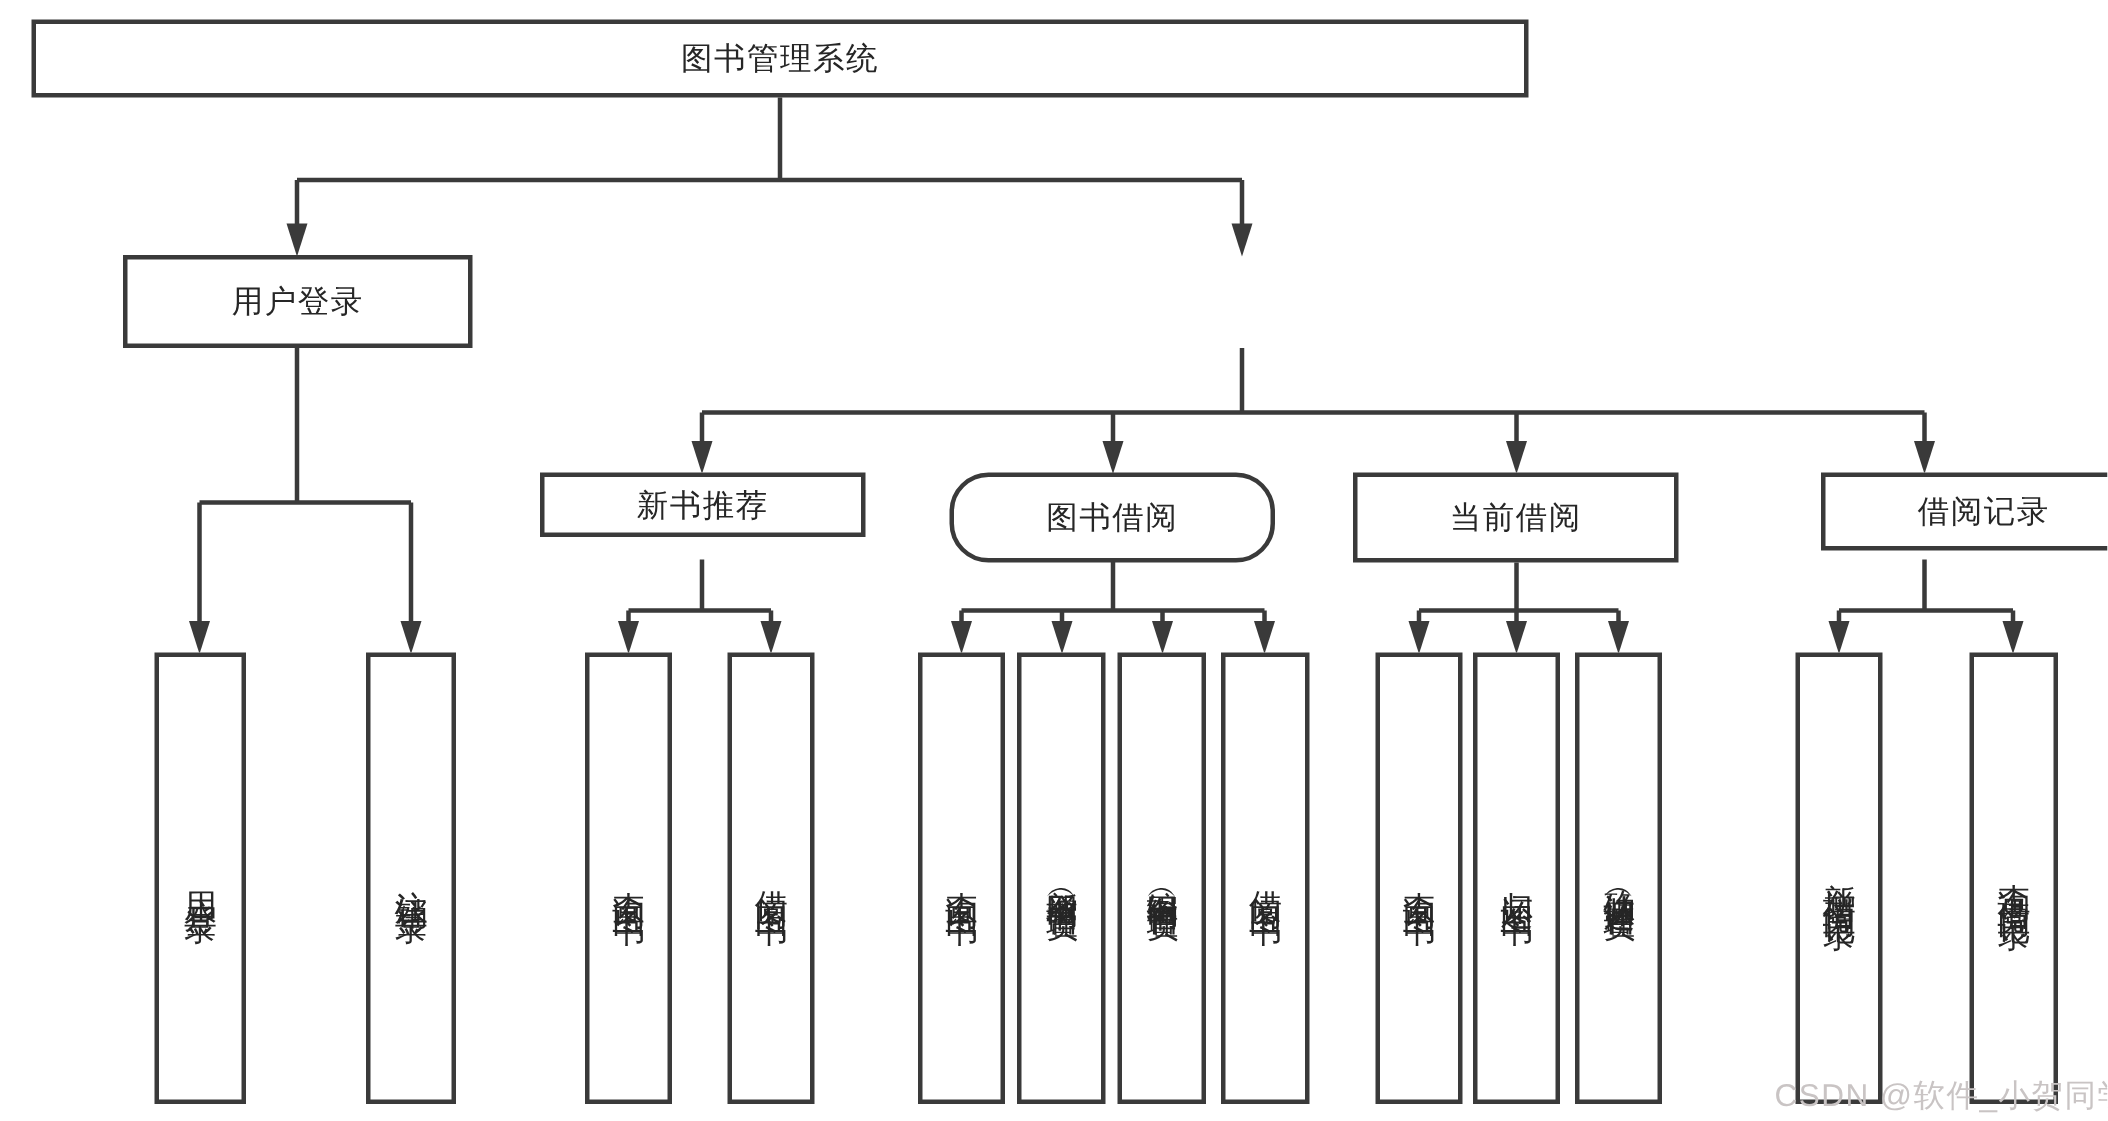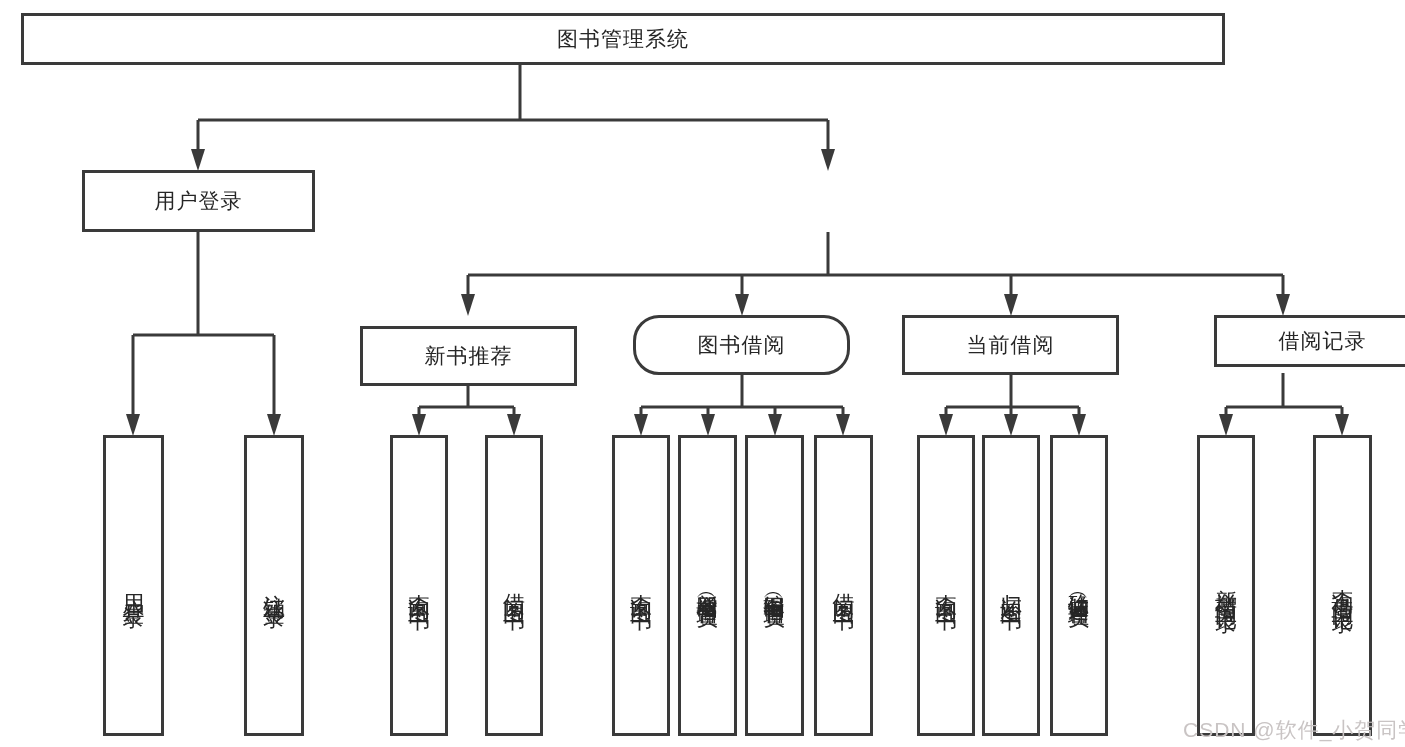--- a/index.html
+++ b/index.html
@@ -79,29 +79,29 @@
       <polygon points="1004,414 1018,414 1011,436"></polygon>
       <polygon points="1072,414 1086,414 1079,436"></polygon>
     </g>
     <g>
       <path d="M1283 373 V407 M1226 407 H1342 M1226 407 V417 M1342 407 V417"></path>
       <polygon points="1219,414 1233,414 1226,436"></polygon>
       <polygon points="1335,414 1349,414 1342,436"></polygon>
     </g>
   </svg>
 
-  <div class="h-box" style="left:21px; top:13px; width:1204px; height:52px;">
+  <div class="h-box" style="left:21px; top:13px; width:998px; height:52px;">
     <span>图书管理系统</span>
   </div>
 
   <div class="h-box" style="left:82px; top:170px; width:233px; height:62px;">
     <span>用户登录</span>
   </div>
 
-  <div class="h-box" style="left:360px; top:326px; width:217px; height:60px;">
+  <div class="h-box" style="left:360px; top:315px; width:217px; height:43px;">
     <span>新书推荐</span>
   </div>
   <div class="h-box" style="left:633px; top:315px; width:217px; height:60px;border-radius:26px;">
     <span>图书借阅</span>
   </div>
   <div class="h-box" style="left:902px; top:315px; width:217px; height:60px;">
     <span>当前借阅</span>
   </div>
   <div class="h-box" style="left:1174px; top:315px; width:217px; height:52px;margin-left:40px;">
     <span>借阅记录</span>

